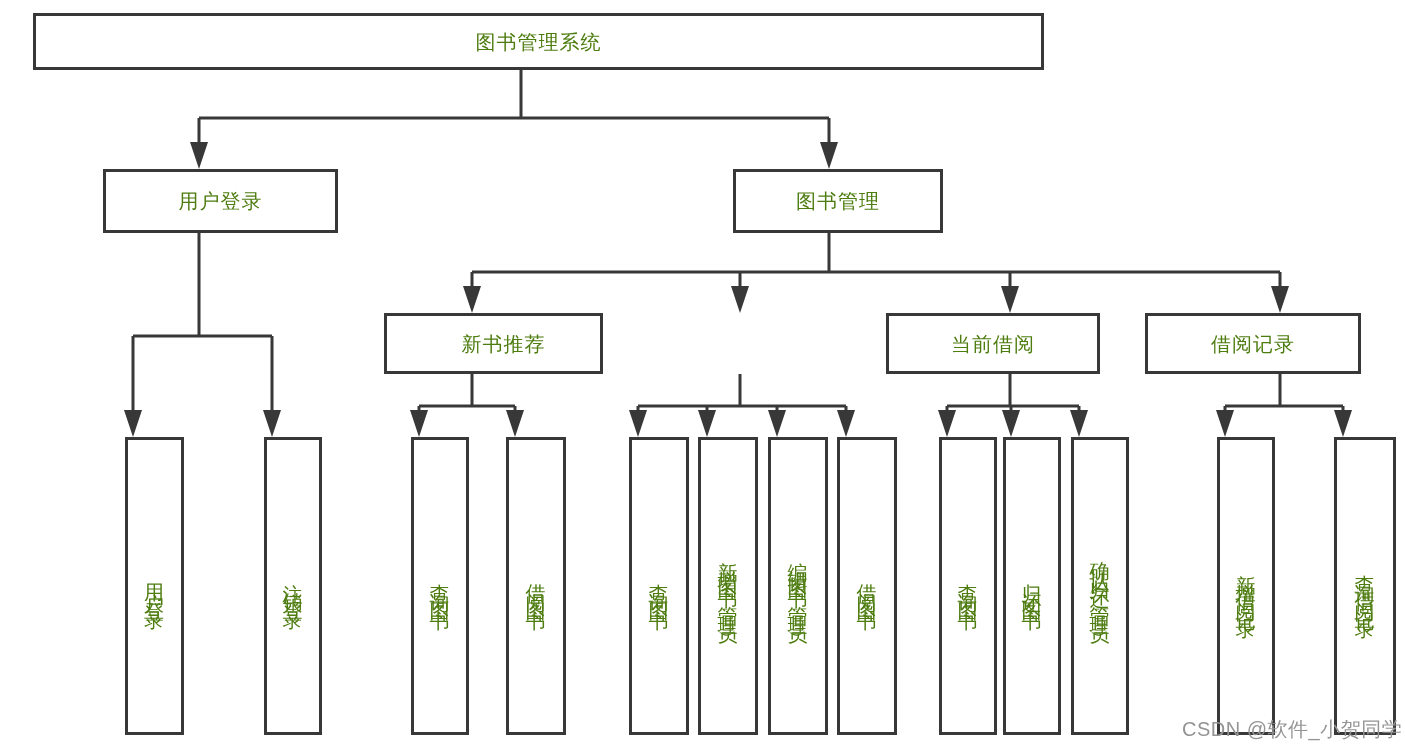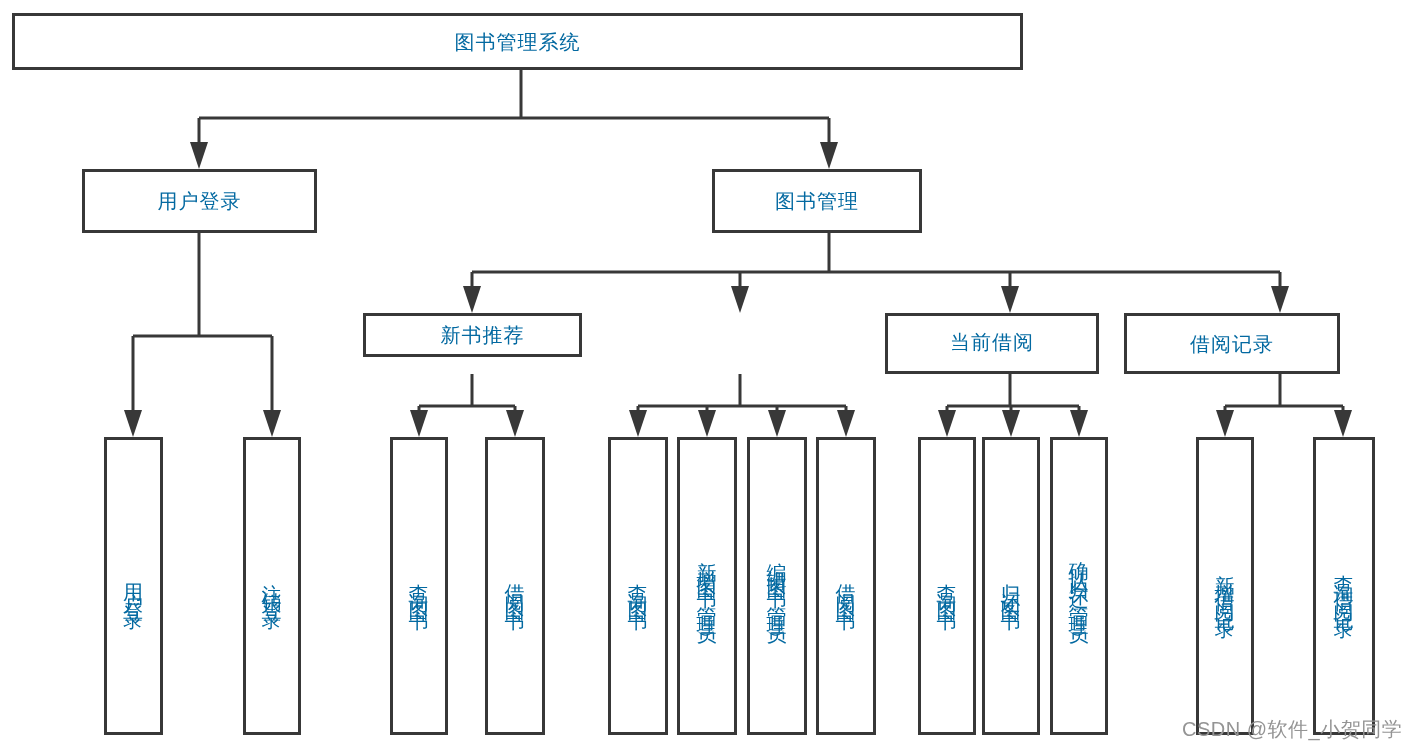--- a/index.html
+++ b/index.html
@@ -15,25 +15,26 @@
     position: absolute;
     left: 0; top: 0;
     width: 1405px; height: 747px;
     pointer-events: none;
   }
   .node {
     position: absolute;
     box-sizing: border-box;
     background: #ffffff;
     border: 3px solid #383838;
-    color: #0369a1;
+    color: #4d7c0f;
     display: flex;
     align-items: center;
     justify-content: center;
     text-align: center;
+    margin-left: 21px;
   }
   .hnode {
     font-size: 20px;
     letter-spacing: 1px;
     line-height: 1.2;
   }
   .leaf {
     writing-mode: vertical-rl;
     text-orientation: mixed;
     font-size: 20px;
@@ -96,22 +97,22 @@
       <polygon points="1216,410 1234,410 1225,437"></polygon>
       <polygon points="1334,410 1352,410 1343,437"></polygon>
     </g>
   </svg>
 
   <div class="node hnode" style="left:12px; top:13px; width:1011px; height:57px;">图书管理系统</div>
 
   <div class="node hnode" style="left:82px; top:169px; width:235px; height:64px;">用户登录</div>
   <div class="node hnode" style="left:712px; top:169px; width:210px; height:64px;">图书管理</div>
 
-  <div class="node hnode" style="left:363px; top:313px; width:219px; height:44px;padding-left:20px;">新书推荐</div>
-  <div class="node hnode" style="left:885px; top:313px; width:214px; height:61px;font-family:Liberation Mono, monospace;">当前借阅</div>
+  <div class="node hnode" style="left:363px; top:313px; width:219px; height:61px;padding-left:20px;">新书推荐</div>
+  <div class="node hnode" style="left:865px; top:313px; width:214px; height:61px;">当前借阅</div>
   <div class="node hnode" style="left:1124px; top:313px; width:216px; height:61px;">借阅记录</div>
 
   <div class="node leaf" style="left:104px; top:437px; width:59px; height:298px;">用户登录</div>
   <div class="node leaf" style="left:243px; top:437px; width:58px; height:298px;">注销登录</div>
 
   <div class="node leaf" style="left:390px; top:437px; width:58px; height:298px;">查询图书</div>
   <div class="node leaf" style="left:485px; top:437px; width:60px; height:298px;">借阅图书</div>
 
   <div class="node leaf" style="left:608px; top:437px; width:60px; height:298px;">查询图书</div>
   <div class="node leaf" style="left:677px; top:437px; width:60px; height:298px;">新增图书（管理员）</div>

